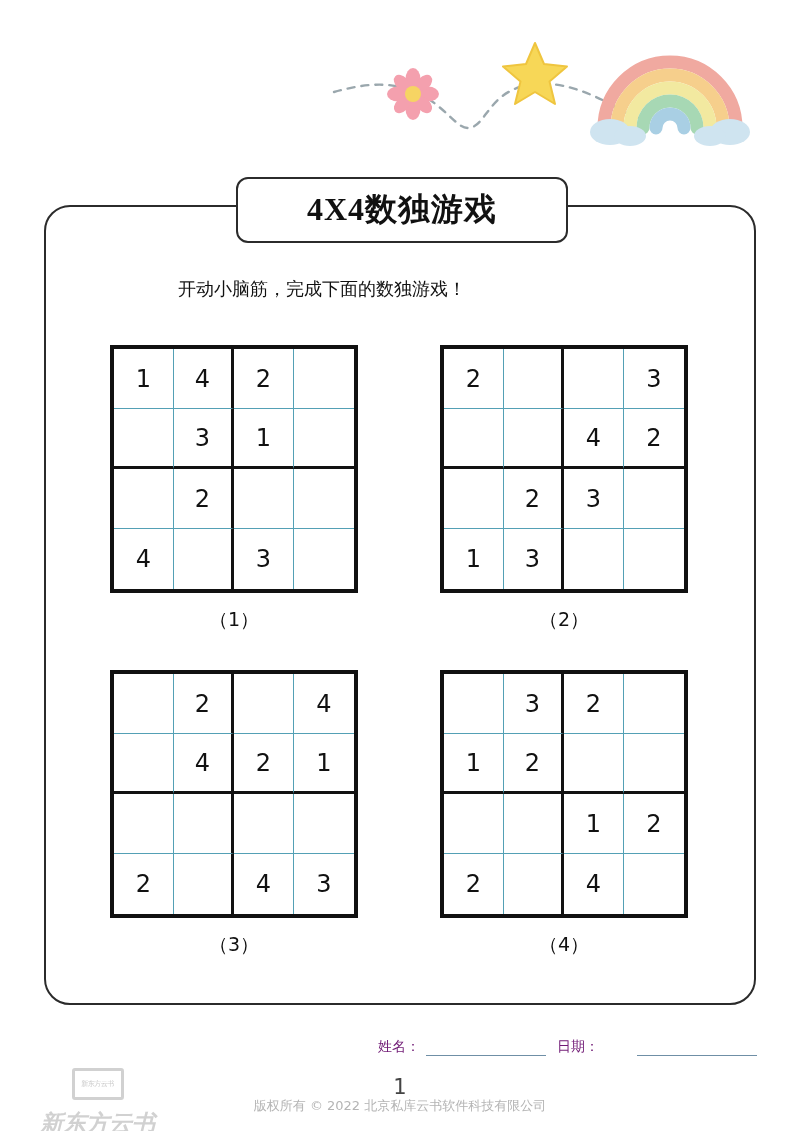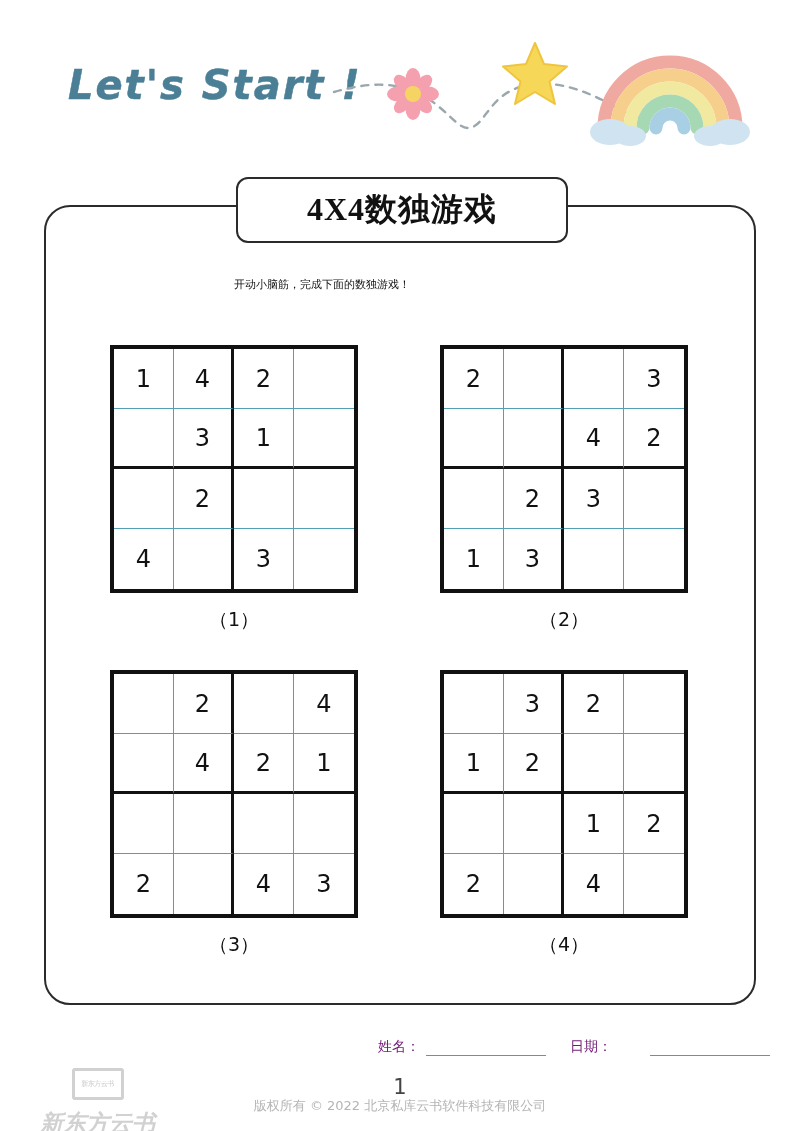--- a/index.html
+++ b/index.html
@@ -102,21 +102,21 @@
     color: #111;
     letter-spacing: 1px;
   }
   .subtitle {
     position: absolute;
     left: 0;
     top: 277px;
     width: 644px;
     text-align: center;
     font-family: "DejaVu Sans", sans-serif;
-    font-size: 11px;
+    font-size: 18px;
     color: #111;
   }
 
   
   .grid-wrap {
     position: absolute;
   }
   .sudoku {
     border: 4px solid #111;
     box-sizing: content-box;
@@ -154,21 +154,21 @@
     align-items: flex-end;
     gap: 6px;
   }
   .field .lbl { color: #701a75; font-size: 14px; }
   .rule {
     display: inline-block;
     border-bottom: 1.5px solid #6f8fa6;
     height: 14px;
   }
   .name-field { left: 378px; top: 1038px; }
-  .date-field { left: 570px; top: 1038px; gap: 38px; }
+  .date-field { left: 557px; top: 1038px; gap: 38px; }
 
   .logo {
     position: absolute;
     left: 40px;
     top: 1068px;
     display: flex;
     align-items: center;
     gap: 8px;
     opacity: 0.85;
     flex-direction: column;
@@ -211,21 +211,20 @@
     text-align: center;
     font-family: "DejaVu Sans", sans-serif;
     font-size: 21px;
     color: #444;
   }
 </style>
 </head>
 <body>
 
 <div class="header">
-  <div class="lets-start">Let's Start !</div>
 
   <svg class="dash-arc" viewBox="0 0 320 70">
     <path d="M4,22 C40,12 70,10 100,30 C118,42 128,58 138,58 C150,58 156,40 170,28 C196,6 236,10 280,34 C296,43 306,48 316,50" fill="none" stroke="#9aa7ad" stroke-width="2.4" stroke-dasharray="7 7" stroke-linecap="round"></path>
   </svg>
 
   <svg class="flower" viewBox="0 0 56 56">
     <g transform="translate(28,28)">
       <g fill="#f4a0ae">
         <ellipse cx="0" cy="-15" rx="7.5" ry="11"></ellipse>
         <ellipse cx="0" cy="15" rx="7.5" ry="11"></ellipse>

